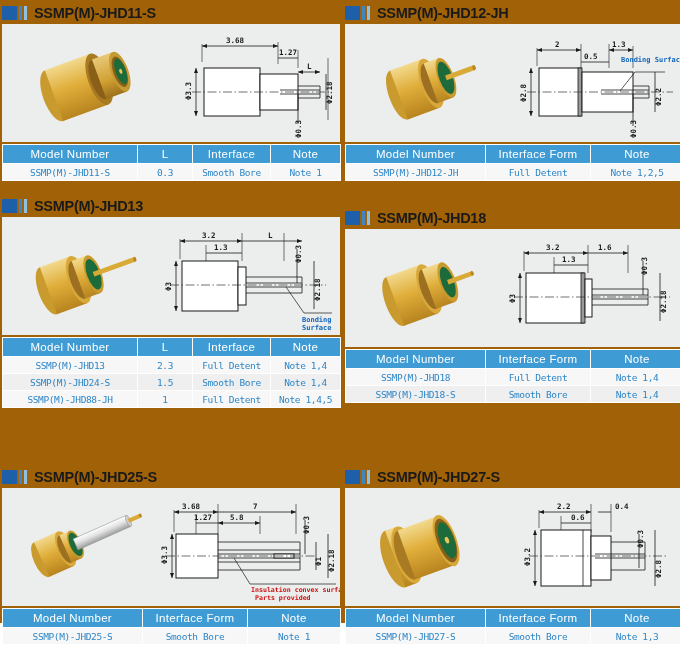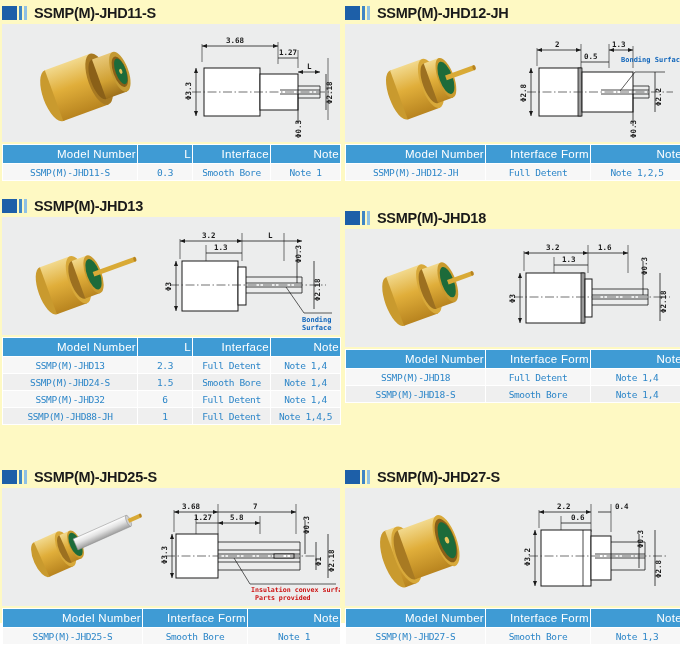--- a/index.html
+++ b/index.html
@@ -6,21 +6,21 @@
   html, body {
     margin: 0; padding: 0;
     width: 680px; height: 645px;
     background: #ffffff;
     font-family: "Liberation Sans", sans-serif;
     overflow: hidden;
   }
   #sheet {
     position: relative;
     width: 680px; height: 623px;
-    background: #fef9c3;
+    background: #a16207;
   }
   .panel { position: absolute; width: 338px; }
   .panel-col-left  { left: 2px; }
   .panel-col-right { left: 345px; }
 
   
   .heading { display: flex; align-items: center; height: 22px; }
   .hd-mark { display: flex; align-items: center; margin-right: 7px; flex: none; }
   .hd-sq   { width: 15px; height: 14px; background: #1d5fa8; }
   .hd-b1   { width: 3px; height: 14px; background: #3f86c4; margin-left: 2px; }
@@ -48,21 +48,21 @@
     margin-top: 2px;
   }
   table.spec th {
     background: #3f9bd4;
     color: #ffffff;
     font-size: 11.5px;
     font-weight: normal;
     letter-spacing: 0.3px;
     height: 19px;
     border: 1px solid #ffffff;
-    text-align: right;
+    text-align: center;
     vertical-align: middle;
   }
   table.spec td {
     background: #efefef;
     color: #2d86c8;
     font-size: 9.5px;
     font-family: "DejaVu Sans Mono", monospace;
     letter-spacing: -0.4px;
     height: 17px;
     border: 1px solid #ffffff;
@@ -384,26 +384,20 @@
         <tr>
           <td>SSMP(M)-JHD13</td>
           <td>2.3</td>
           <td>Full Detent</td>
           <td>Note 1,4</td>
         </tr>
         <tr>
           <td>SSMP(M)-JHD24-S</td>
           <td>1.5</td>
           <td>Smooth Bore</td>
-          <td>Note 1,4</td>
-        </tr>
-        <tr>
-          <td>SSMP(M)-JHD32</td>
-          <td>6</td>
-          <td>Full Detent</td>
           <td>Note 1,4</td>
         </tr>
         <tr>
           <td>SSMP(M)-JHD88-JH</td>
           <td>1</td>
           <td>Full Detent</td>
           <td>Note 1,4,5</td>
         </tr>
       </tbody>
     </table>

